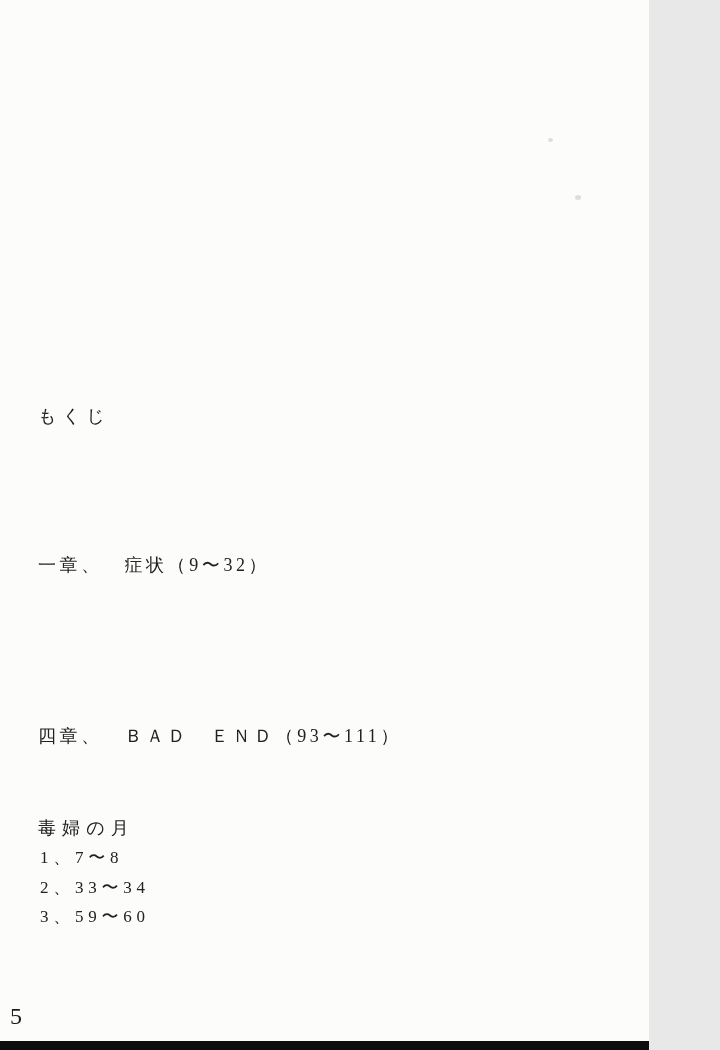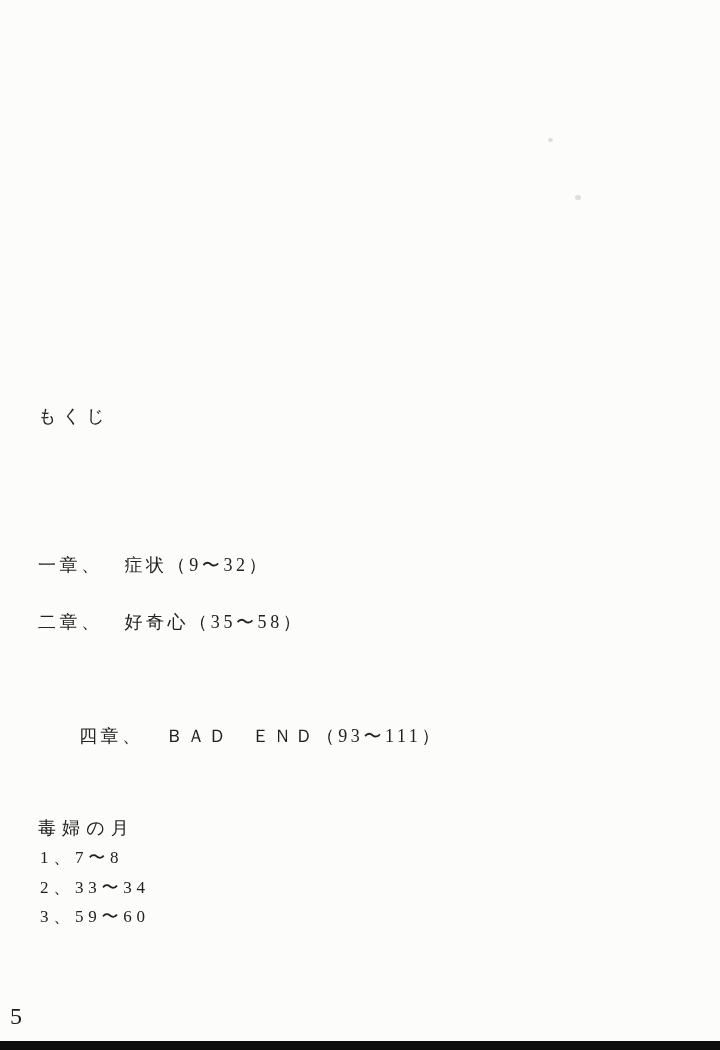--- a/index.html
+++ b/index.html
@@ -2,21 +2,21 @@
 <html><head>
 <meta charset="utf-8">
 <style>
   html, body {
     margin: 0;
     padding: 0;
     background: #e8e8e8;
   }
   .page {
     position: relative;
-    width: 720px;
+    width: 649px;
     height: 1050px;
     background: #fcfcfb;
     overflow: hidden;
     font-family: "Liberation Serif", "DejaVu Serif", serif;
     color: #222222;
   }
   .line {
     position: absolute;
     white-space: pre;
     -webkit-font-smoothing: antialiased;
@@ -28,21 +28,21 @@
     letter-spacing: 0.32em;
   }
   .chapter {
     left: 38px;
     font-size: 18px;
     letter-spacing: 0.20em;
   }
   .c1 { top: 553px; }
   .c2 { top: 610px; }
   .c3 { top: 667px; }
-  .c4 { top: 724px; margin-left: 41px; }
+  .c4 { top: 724px; }
   .appendix-title {
     left: 38px;
     top: 816px;
     font-size: 18px;
     letter-spacing: 0.34em;
   }
   .appendix-item {
     left: 40px;
     font-size: 17px;
     letter-spacing: 0.28em;
@@ -81,21 +81,20 @@
 
 <div class="page">
 
   <div class="speck s1"></div>
   <div class="speck s2"></div>
 
   <div class="line toc-title">もくじ</div>
 
   <div class="line chapter c1">一章、　症状（9〜32）</div>
 
-  <div class="line chapter c2">二章、　好奇心（35〜58）</div>
 
 
   <div class="line chapter c4">四章、　ＢＡＤ　ＥＮＤ（93〜111）</div>
 
   <div class="line appendix-title">毒婦の月</div>
 
   <div class="line appendix-item a1">1、7〜8</div>
 
   <div class="line appendix-item a2">2、33〜34</div>
 

